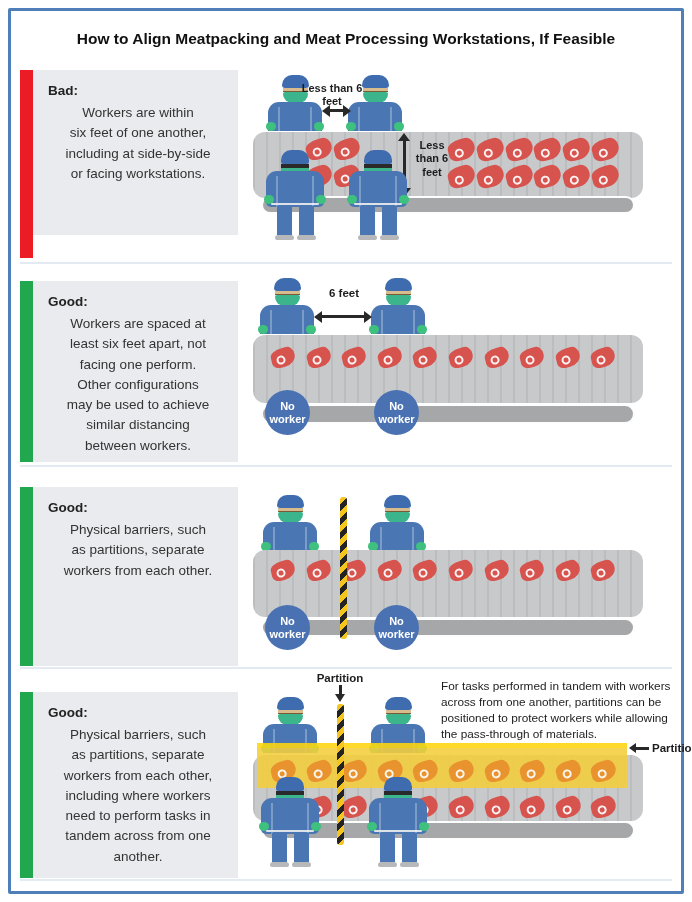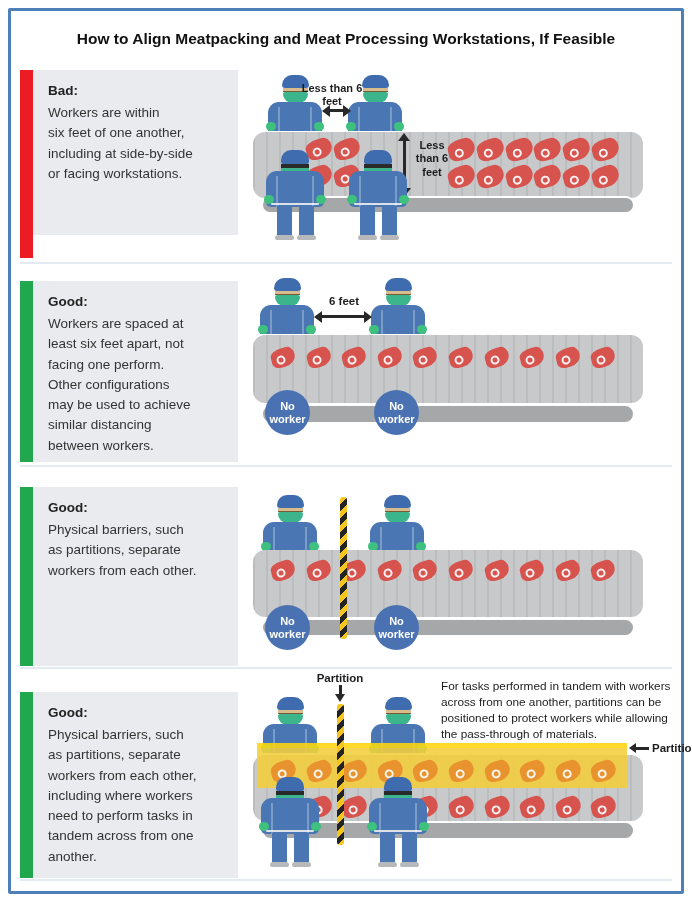--- a/index.html
+++ b/index.html
@@ -10,21 +10,21 @@
   .title{position:absolute;left:0;top:30px;width:692px;text-align:center;
          font-weight:bold;font-size:15.5px;color:#111;z-index:7;}
   .divider{position:absolute;left:20px;width:652px;height:2px;background:#e4eaf2;z-index:0;}
 
   .bar{position:absolute;left:20px;width:13px;z-index:1;}
   .bar.bad{background:var(--bad_red,#ec1c24);}
   .bar.good{background:var(--good_green,#21a74d);}
   .graybox{position:absolute;left:33px;width:205px;background:var(--panel_gray,#e9ebee);z-index:1;}
   .sec-label{position:absolute;left:15px;top:13px;font-size:13.5px;font-weight:bold;color:#222;}
   .sec-text{position:absolute;left:15px;top:33px;width:180px;font-size:13.5px;line-height:1.5;
-            color:#333;white-space:pre-line;}
+            color:#333;white-space:pre-line;text-align:center;}
 
   .belt{position:absolute;border-radius:12px;z-index:2;background-color:var(--belt_gray,#c8c9cb);
         background-image:repeating-linear-gradient(90deg,rgba(80,80,80,0.10) 0 2px,transparent 2px 13px);}
   .roller{position:absolute;background:var(--roller_gray,#a6a7a9);border-radius:99px;
           border:2px solid #fdfdfd;z-index:3;}
   .band{position:absolute;background:var(--partition_band_yellow,#f4ce3c);opacity:0.88;
         border-top:5px solid #ffd60e;z-index:4;}
   .meat{position:absolute;transform:rotate(-14deg);z-index:5;
         border-radius:66% 34% 60% 40% / 46% 54% 64% 36%;}
   .meat::after{content:'';position:absolute;left:22%;bottom:16%;width:5px;height:5px;
@@ -139,21 +139,21 @@
 
   <div class="lbl" style="left:301px;top:82px;width:62px">Less than 6 feet</div>
   <span class="tri left" style="left:322px;top:105px"></span>
   <div class="arr-line" style="left:329px;top:109px;width:14px;height:3px"></div>
   <span class="tri right" style="left:343px;top:105px"></span>
   <span class="tri up" style="left:398px;top:133px"></span>
   <div class="arr-line" style="left:403px;top:140px;width:3px;height:48px"></div>
   <span class="tri down" style="left:399px;top:188px;border-width:8px 6px 0 6px"></span>
   <div class="lbl" style="left:409px;top:139px;width:46px">Less than 6 feet</div>
 
-  <div class="lbl" style="left:318px;top:294px;width:52px;font-size:11.5px">6 feet</div>
+  <div class="lbl" style="left:318px;top:286px;width:52px;font-size:11.5px">6 feet</div>
   <span class="tri left" style="left:314px;top:311px"></span>
   <div class="arr-line" style="left:321px;top:315px;width:44px;height:3px"></div>
   <span class="tri right" style="left:364px;top:311px"></span>
   <div class="noworker" style="left:265px;top:390px">
       <span>No worker</span>
     </div>
   <div class="noworker" style="left:374px;top:390px">
       <span>No worker</span>
     </div>
 

